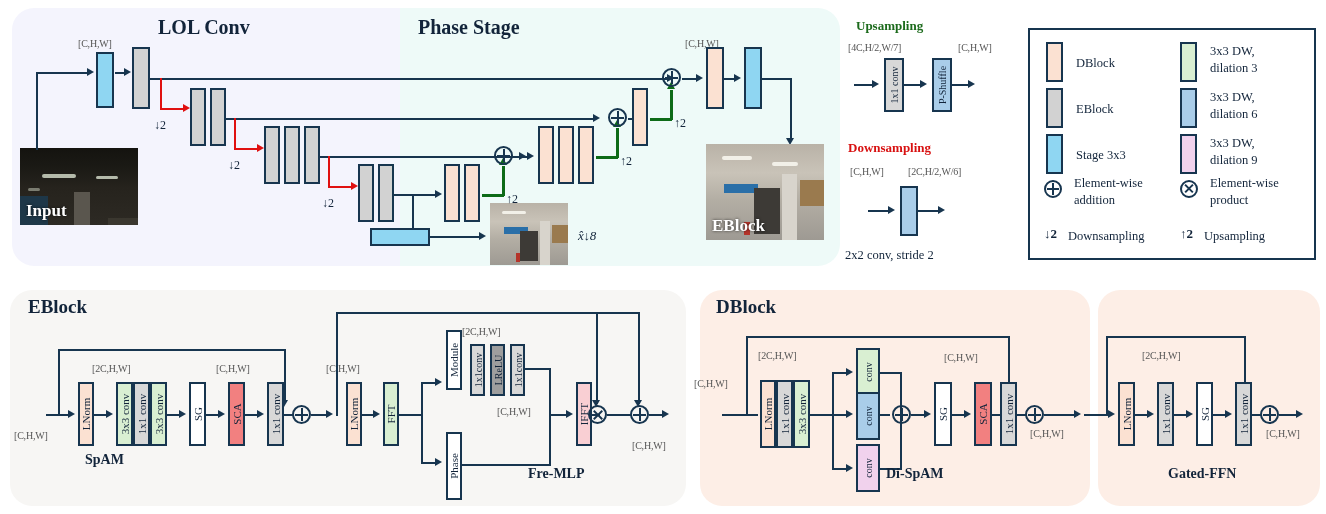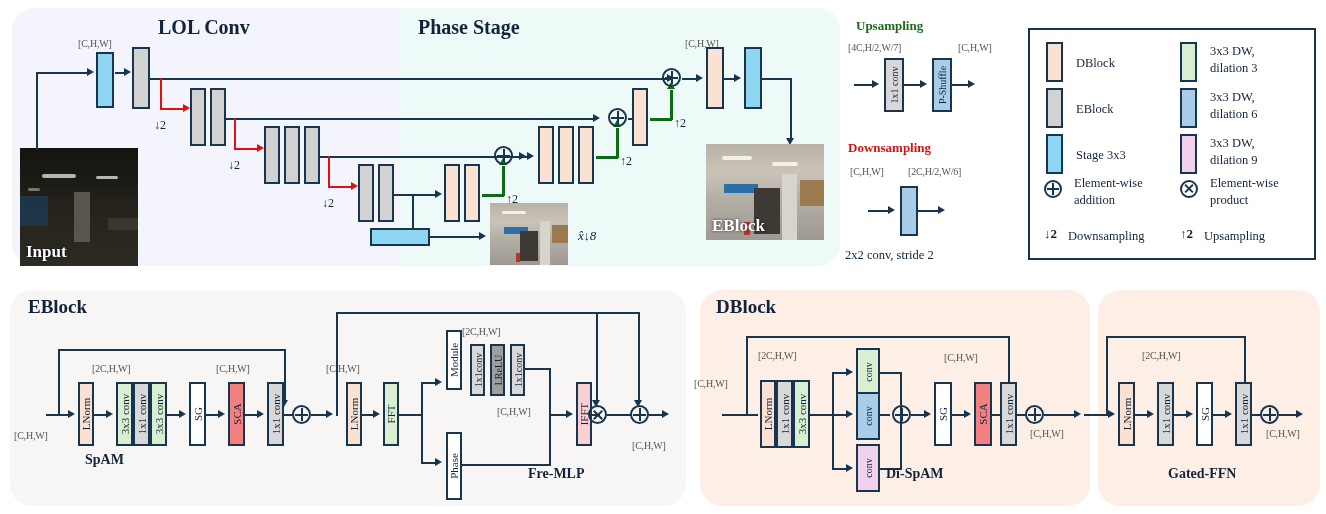--- a/index.html
+++ b/index.html
@@ -80,21 +80,21 @@
 
 <div class="ttl stage-ttl" style="left:158px;top:16px;">LOL Conv</div>
 <div class="ttl stage-ttl" style="left:418px;top:16px;">Phase Stage</div>
 
 <div class="dim" style="left:78px;top:38px;">[C,H,W]</div>
 <div class="dim" style="left:685px;top:38px;">[C,H,W]</div>
 
 <div class="bk" style="left:96px;top:52px;width:18px;height:56px;background:#8fd6f2;"></div>
 <div class="bk" style="left:132px;top:47px;width:18px;height:62px;background:#d2d2d2;"></div>
 
-<div class="photo ph-dark" style="left:20px;top:148px;width:118px;height:118px;">
+<div class="photo ph-dark" style="left:20px;top:148px;width:118px;height:77px;">
   <div class="l1" style="left:22px;top:26px;width:34px;height:4px;"></div>
   <div class="l1" style="left:76px;top:28px;width:22px;height:3px;"></div>
   <div class="l1" style="left:8px;top:40px;width:12px;height:3px;opacity:.5;"></div>
   <div style="position:absolute;left:0;top:48px;width:28px;height:30px;background:#1b3c52;opacity:.8;"></div>
   <div style="position:absolute;left:54px;top:44px;width:16px;height:50px;background:#5a564e;"></div>
   <div style="position:absolute;left:88px;top:70px;width:30px;height:12px;background:#3a372f;"></div>
   <div class="cap">Input</div>
 </div>
 
 <div class="ln v" style="left:36px;top:72px;height:78px;"></div>

